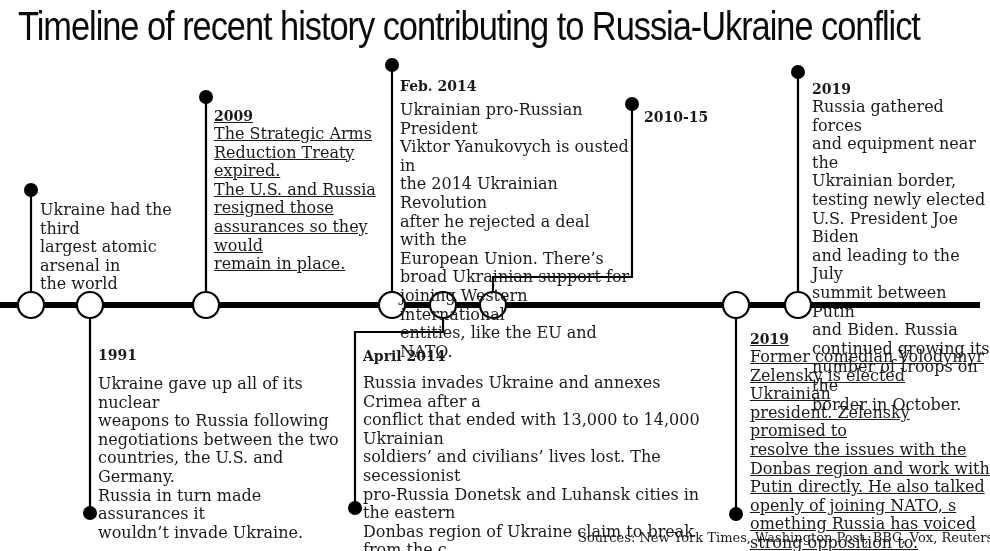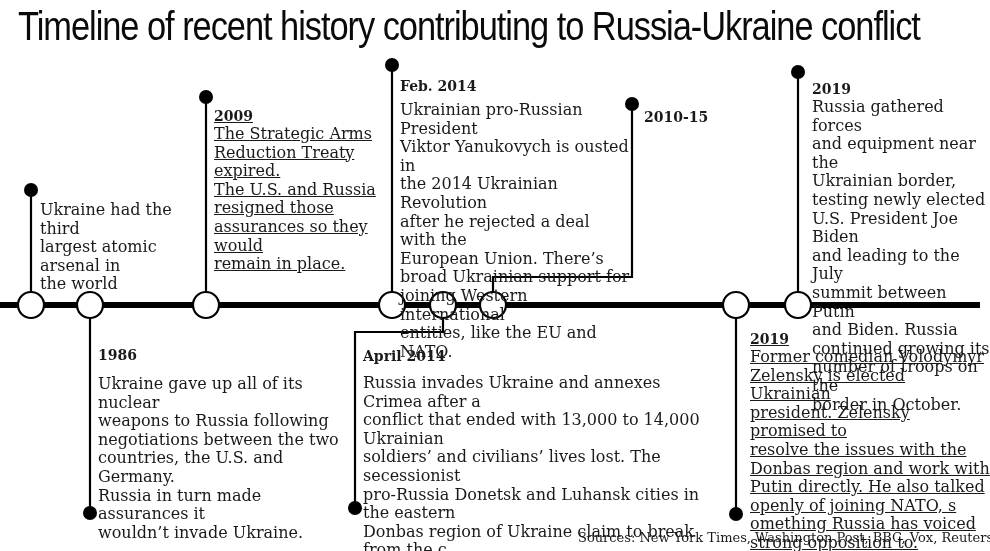--- a/index.html
+++ b/index.html
@@ -66,21 +66,21 @@
   <circle cx="798" cy="305" r="13" fill="#fff" stroke="#000" stroke-width="2.2"></circle>
 </svg>
 
 <div class="event" style="left:40px; top:201px; width:170px;">
   <div class="desc">Ukraine had the third
 largest atomic arsenal in
 the world</div>
 </div>
 
 <div class="event" style="left:98px; top:346px; width:250px;">
-  <div class="date" style="margin-bottom:11px;">1986</div>
+  <div class="date" style="margin-bottom:11px;">1991</div>
   <div class="desc">Ukraine gave up all of its nuclear
 weapons to Russia following
 negotiations between the two
 countries, the U.S. and Germany.
 Russia in turn made assurances it
 wouldn’t invade Ukraine.</div>
 </div>
 
 <div class="event" style="left:214px; top:107px; width:180px;text-decoration:underline;">
   <div class="date">2009</div>

